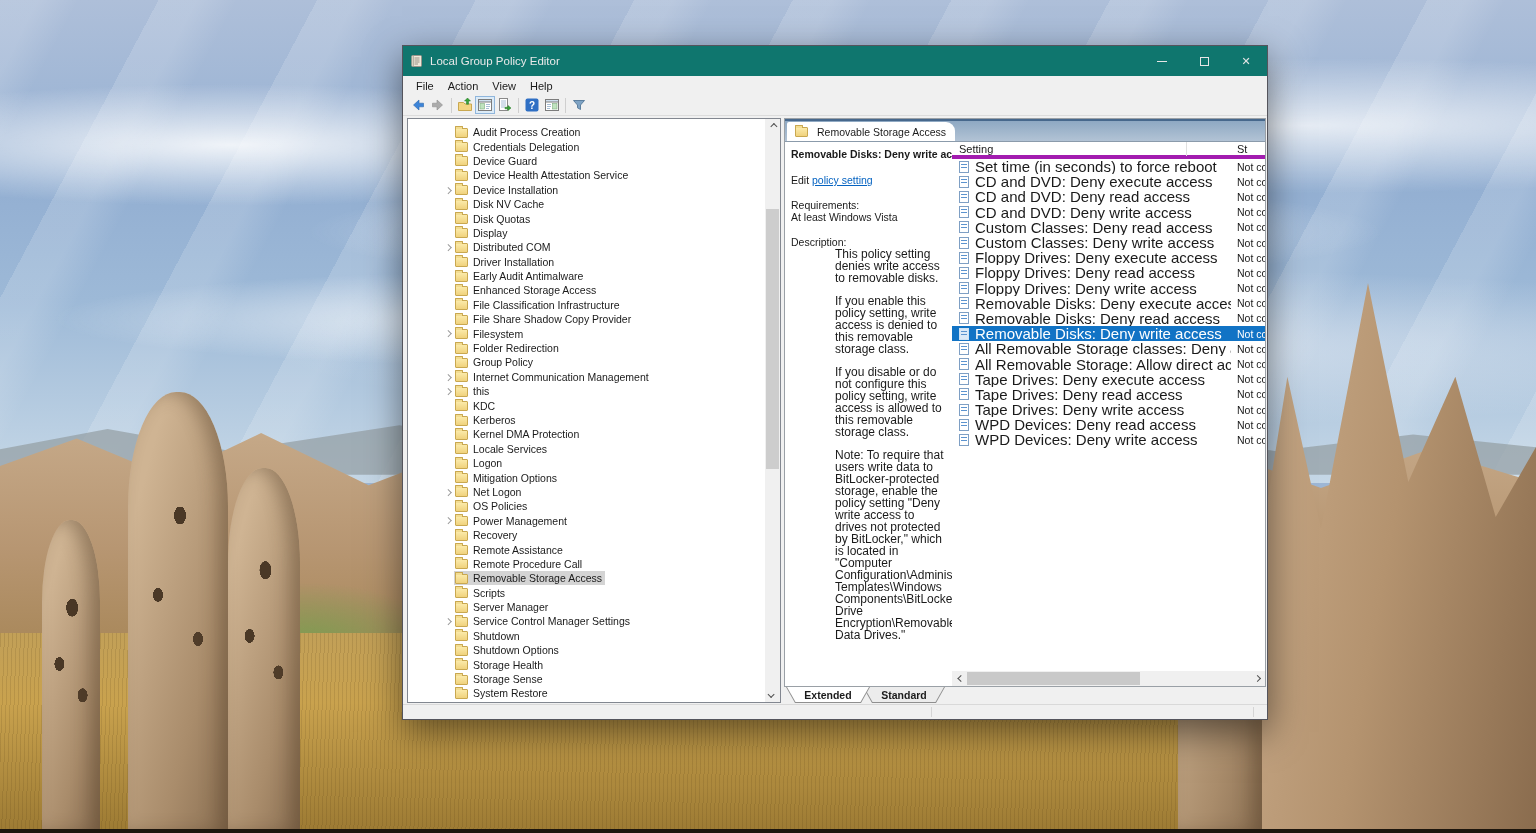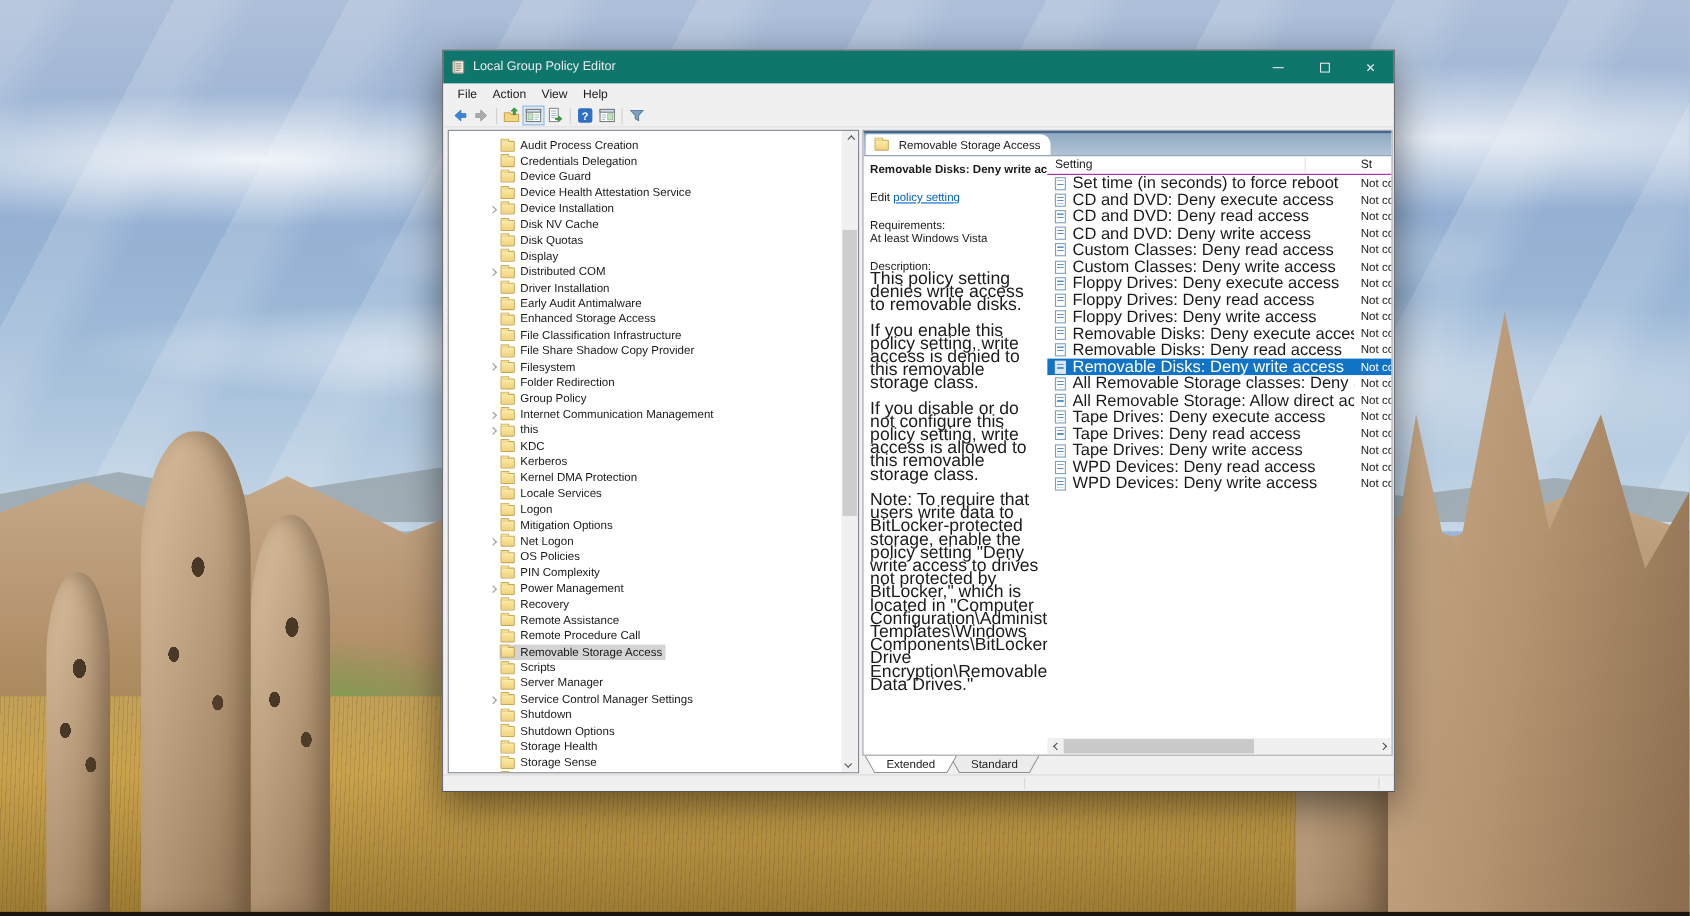--- a/index.html
+++ b/index.html
@@ -100,25 +100,25 @@
     display:flex; align-items:center; padding-left:8px; }
   .hdr-tab .folder { margin-right:9px; }
   .hdr-title { font-size:10.5px; }
 
   .pane-body { flex:1; display:flex; overflow:hidden; }
   .desc-col { width:167px; flex:none; padding:6px 6px 6px 6px; overflow:hidden; }
   .d-title { font-weight:bold; font-size:10.5px; white-space:nowrap; }
   .d-edit { margin-top:14px; font-size:10.5px; }
   .d-link { color:#0563c1; text-decoration:underline; cursor:pointer; }
   .d-block { margin-top:13px; font-size:10.5px; line-height:12px; }
-  .desc-p { font-size:16px; line-height:12px; margin-top:11px; }
+  .desc-p { font-size:12px; line-height:12px; margin-top:11px;margin-left:44px; }
   .desc-p.first { margin-top:0; }
 
   .list-col { flex:1; display:flex; flex-direction:column; overflow:hidden; }
-  .col-headers { height:17px; flex:none; display:flex; align-items:center; border-bottom:1px solid #a21caf;gap:44px; }
+  .col-headers { height:17px; flex:none; display:flex; align-items:center; border-bottom:4px solid #a21caf;gap:44px; }
   .col-setting { flex:1; padding-left:7px; }
   .col-div { width:1px; height:14px; background:#e0e0e0; }
   .col-state { width:34px; padding-left:6px; overflow:hidden; white-space:nowrap; }
   .rows { flex:none; }
   .lrow { height:15.2px; display:flex; align-items:center; overflow:hidden; }
   .lrow .doc { width:10px; height:12px; flex:none; margin-left:7px; background:#fff; border:1px solid #7e9fc4; position:relative; }
   .lrow .doc::before { content:""; position:absolute; left:1px; right:1px; top:2px; bottom:2px;
     background:repeating-linear-gradient(180deg,#5b93cf 0 1px, transparent 1px 3px); }
   .lsetting { flex:1; margin-left:6px; font-size:15px; white-space:nowrap; overflow:hidden; }
   .lstate { width:34px; flex:none; padding-left:6px; font-size:10.5px; white-space:nowrap; overflow:hidden; }
@@ -130,21 +130,21 @@
   .hbtn i { width:5px; height:5px; border-top:1.4px solid #505050; border-right:1.4px solid #505050; display:block; }
   .hbtn.left { left:0; } .hbtn.left i { transform:rotate(-135deg) translate(-1px,1px); }
   .hbtn.right { right:0; } .hbtn.right i { transform:rotate(45deg); }
   .hthumb { position:absolute; top:1px; bottom:1px; left:15px; width:173px; background:#c9c9c9; }
 
   .tabs-row { position:absolute; left:0; right:0; bottom:0; height:16px; display:flex; padding-left:2px; }
   .tab { position:relative; height:16px; margin-right:-7px; }
   .tab .t-out { position:absolute; inset:0; background:#8f8f8f;
     clip-path:polygon(0 0,100% 0,calc(100% - 9px) 100%,9px 100%); }
   .tab .t-in { position:absolute; inset:0 1px 1px 1px; display:flex; align-items:center; justify-content:center;
-    clip-path:polygon(0 0,100% 0,calc(100% - 8.5px) 100%,8.5px 100%); font-size:10.5px; }
+    clip-path:polygon(0 0,100% 0,calc(100% - 8.5px) 100%,8.5px 100%); font-size:10.5px;font-weight:bold; }
   .tab.active .t-in { background:#fff; }
   .tab.inactive .t-in { background:#ececec; }
   .tab.ext { width:84px; z-index:2; }
   .tab.std { width:82px; z-index:1; }
 
   .statusbar { height:15px; border-top:1px solid #d9d9d9; background:#f0f0f0; position:relative; flex:none; }
   .sb-div { position:absolute; top:2px; bottom:2px; width:1px; background:#d5d5d5; }
 </style>
 </head>
 <body>
@@ -443,27 +443,20 @@
             <span class="thl">
               <span class="folder"></span>
               <span class="tlabel">Net Logon</span>
             </span>
           </div>
           <div class="trow">
             <span class="chev"></span>
             <span class="thl">
               <span class="folder"></span>
               <span class="tlabel">OS Policies</span>
-            </span>
-          </div>
-          <div class="trow">
-            <span class="chev"></span>
-            <span class="thl">
-              <span class="folder"></span>
-              <span class="tlabel">PIN Complexity</span>
             </span>
           </div>
           <div class="trow">
             <span class="chev">
               <i></i>
             </span>
             <span class="thl">
               <span class="folder"></span>
               <span class="tlabel">Power Management</span>
             </span>

